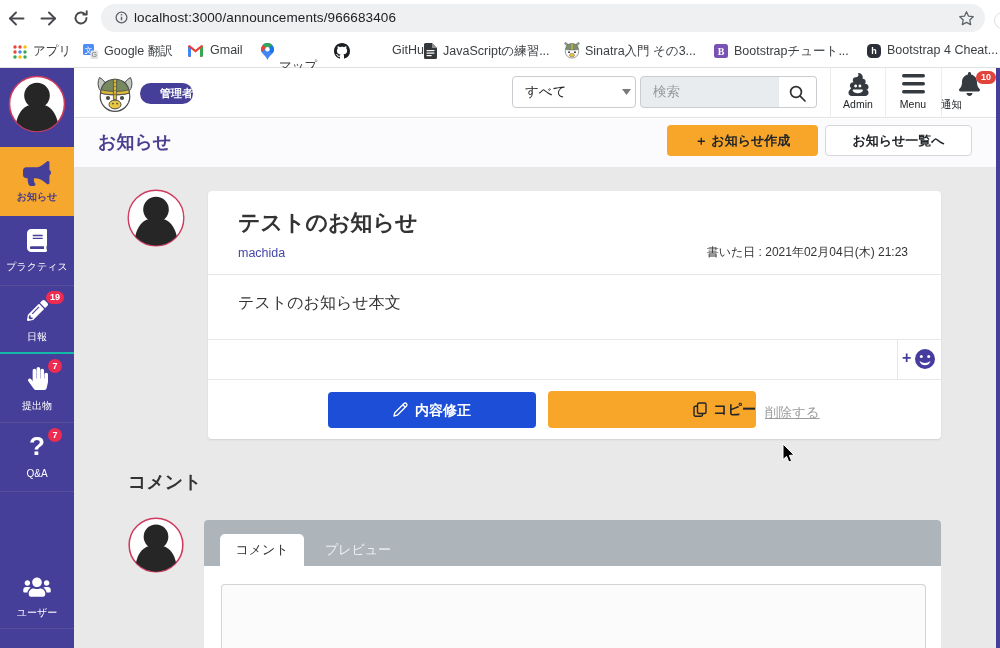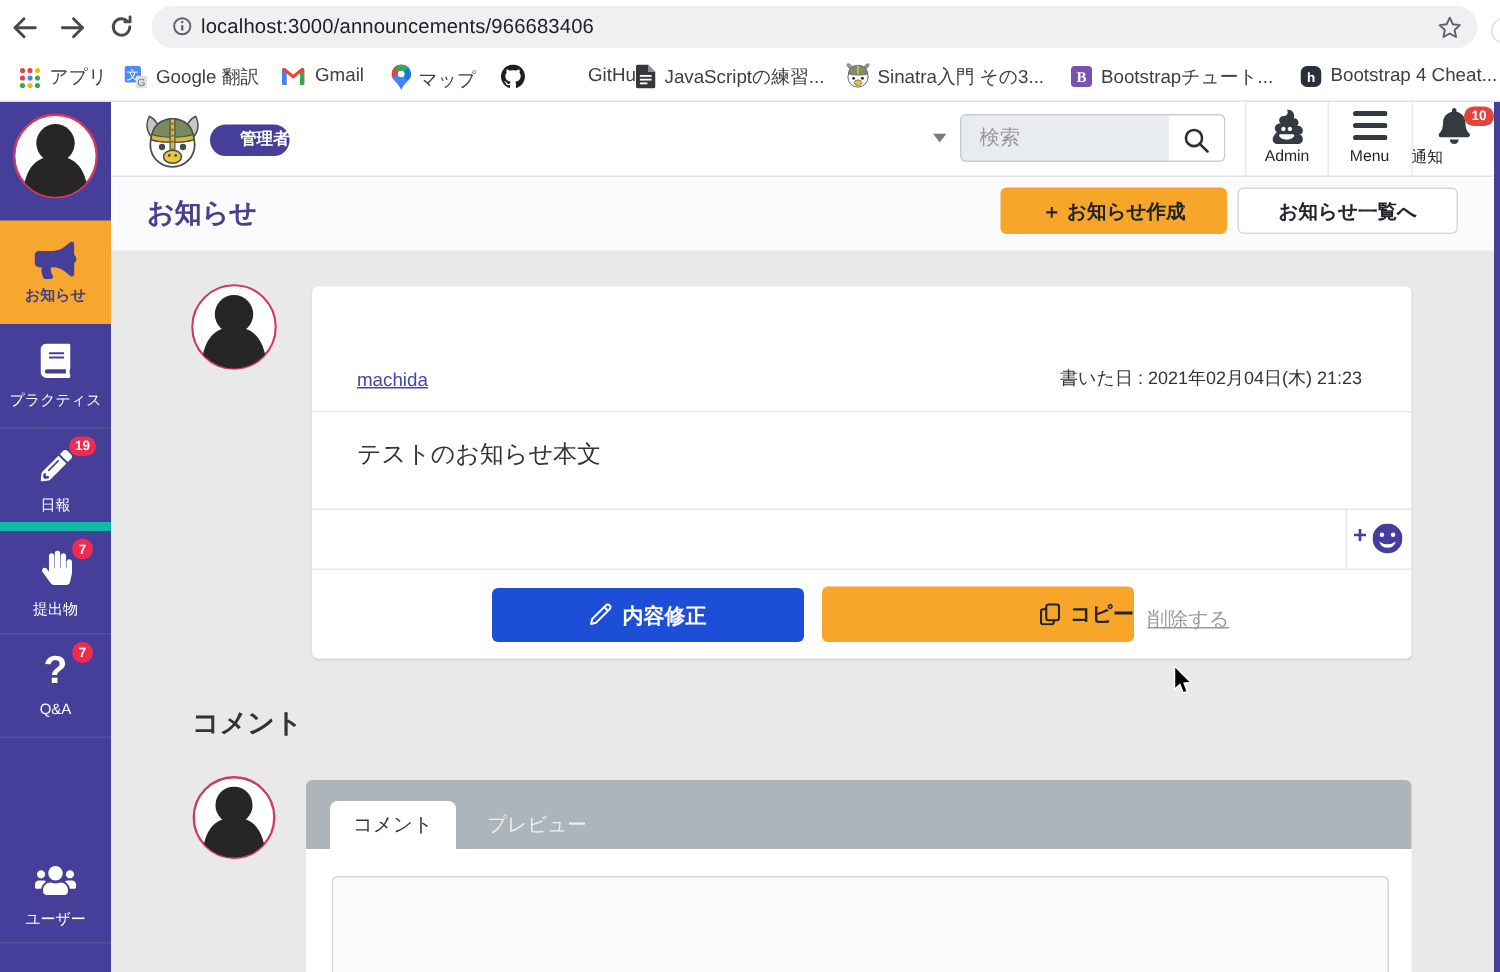--- a/index.html
+++ b/index.html
@@ -70,21 +70,21 @@
       <span class="abs" style="left:210px;top:7px;">Gmail</span>
 
       <svg class="abs" style="left:261px;top:7px;" width="13" height="17" viewBox="0 0 13 17">
         <path d="M6.5 0 A6.5 6.5 0 0 1 13 6.5 C13 10.5 8.5 12 6.5 17 C4.5 12 0 10.5 0 6.5 A6.5 6.5 0 0 1 6.5 0 Z" fill="#4285f4"></path>
         <path d="M6.5 0 A6.5 6.5 0 0 1 13 6.5 C13 8.2 12.2 9.4 11 10.6 L2 1.8 A6.5 6.5 0 0 1 6.5 0 Z" fill="#1a73e8"></path>
         <path d="M0.7 9 C0.25 8.25 0 7.4 0 6.5 A6.5 6.5 0 0 1 2 1.8 L5 4.8 Z" fill="#ea4335"></path>
         <path d="M2 1.8 A6.5 6.5 0 0 1 11 1.9 L6.5 6.5 Z" fill="#34a853"></path>
         <path d="M5 4.8 L2 1.8 6.5 6.5 Z" fill="#fbbc04"></path>
         <circle cx="6.5" cy="6.3" r="2.2" fill="#fff"></circle>
       </svg>
-      <span class="abs" style="left:279px;top:9px;font-family:Liberation Serif, serif;">マップ</span>
+      <span class="abs" style="left:279px;top:22px;font-family:Liberation Serif, serif;">マップ</span>
 
       <svg class="abs" style="left:334px;top:7px;" width="16" height="16" viewBox="0 0 16 16" fill="#1b1f23">
         <path d="M8 0C3.58 0 0 3.58 0 8c0 3.54 2.29 6.53 5.47 7.59.4.07.55-.17.55-.38 0-.19-.01-.82-.01-1.49-2.01.37-2.53-.49-2.69-.94-.09-.23-.48-.94-.82-1.13-.28-.15-.68-.52-.01-.53.63-.01 1.08.58 1.23.82.72 1.21 1.87.87 2.33.66.07-.52.28-.87.51-1.07-1.78-.2-3.64-.89-3.64-3.95 0-.87.31-1.59.82-2.15-.08-.2-.36-1.02.08-2.12 0 0 .67-.21 2.2.82.64-.18 1.32-.27 2-.27s1.36.09 2 .27c1.53-1.04 2.2-.82 2.2-.82.44 1.1.16 1.92.08 2.12.51.56.82 1.27.82 2.15 0 3.07-1.87 3.75-3.65 3.95.29.25.54.73.54 1.48 0 1.07-.01 1.93-.01 2.2 0 .21.15.46.55.38A8.01 8.01 0 0 0 16 8c0-4.42-3.58-8-8-8z"></path>
       </svg>
       <span class="abs" style="left:356px;top:7px;margin-left:36px;">GitHub</span>
 
       <svg class="abs" style="left:424px;top:7px;" width="13" height="16" viewBox="0 0 13 16">
         <path d="M1.5 0 H8 L13 5 V14.5 A1.5 1.5 0 0 1 11.5 16 H1.5 A1.5 1.5 0 0 1 0 14.5 V1.5 A1.5 1.5 0 0 1 1.5 0 Z" fill="#35383b"></path>
         <path d="M8 0 L13 5 H8 Z" fill="#8e9194"></path>
         <rect x="2.6" y="7" width="7.8" height="1.2" fill="#fff"></rect>
@@ -142,21 +142,21 @@
       <div class="abs" style="left:0;top:43px;width:74px;text-align:center;font-size:10px;color:#4a3d85;font-weight:bold;">お知らせ</div>
     </div>
 
     <div class="abs" style="left:0;top:148px;width:74px;height:70px;border-bottom:1px solid #575098;">
       <svg class="abs" style="left:27px;top:13px;" width="20" height="23" viewBox="0 0 448 512" fill="#fff">
         <path d="M448 360V24c0-13.3-10.7-24-24-24H96C43 0 0 43 0 96v320c0 53 43 96 96 96h328c13.3 0 24-10.7 24-24v-16c0-7.5-3.5-14.3-8.9-18.7-4.2-15.4-4.2-59.3 0-74.7 5.4-4.3 8.9-11.1 8.9-18.6zM128 134c0-3.3 2.7-6 6-6h212c3.3 0 6 2.7 6 6v20c0 3.3-2.7 6-6 6H134c-3.3 0-6-2.7-6-6v-20zm0 64c0-3.3 2.7-6 6-6h212c3.3 0 6 2.7 6 6v20c0 3.3-2.7 6-6 6H134c-3.3 0-6-2.7-6-6v-20zm253.4 250H96c-17.7 0-32-14.3-32-32 0-17.6 14.4-32 32-32h285.4c-1.9 17.1-1.9 46.9 0 64z"></path>
       </svg>
       <div class="abs" style="left:0;top:44px;width:74px;text-align:center;font-size:10px;color:#fff;">プラクティス</div>
     </div>
 
-    <div class="abs" style="left:0;top:218px;width:74px;height:68px;border-bottom:6px solid #14b8a6;">
+    <div class="abs" style="left:0;top:218px;width:74px;height:68px;border-bottom:2px solid #14b8a6;">
       <svg class="abs" style="left:27px;top:14px;" width="21" height="21" viewBox="0 0 512 512" fill="#fff">
         <path d="M497.9 142.1l-46.1 46.1c-4.7 4.7-12.3 4.7-17 0l-111-111c-4.7-4.7-4.7-12.3 0-17l46.1-46.1c18.7-18.7 49.1-18.7 67.9 0l60.1 60.1c18.8 18.7 18.8 49.1 0 67.9zM284.2 99.8L21.6 362.4.4 483.9c-2.9 16.4 11.4 30.6 27.8 27.8l121.5-21.3 262.6-262.6c4.7-4.7 4.7-12.3 0-17l-111-111c-4.8-4.7-12.4-4.7-17.1 0zM124.1 339.9c-5.5-5.5-5.5-14.3 0-19.8l154-154c5.5-5.5 14.3-5.5 19.8 0s5.5 14.3 0 19.8l-154 154c-5.5 5.5-14.3 5.5-19.8 0zM88 424h48v36.3l-64.5 11.3-31.1-31.1L51.7 376H88v48z"></path>
       </svg>
       <div class="abs" style="left:46px;top:5px;min-width:18px;height:13px;background:#ee2b50;border-radius:7px;color:#fff;font-size:9px;font-weight:bold;text-align:center;line-height:13px;">19</div>
       <div class="abs" style="left:0;top:44px;width:74px;text-align:center;font-size:10px;color:#fff;">日報</div>
     </div>
 
     <div class="abs" style="left:0;top:286px;width:74px;height:69px;border-bottom:1px solid #575098;">
       <svg class="abs" style="left:28px;top:13px;" width="20" height="23" viewBox="0 0 448 512" fill="#fff">
         <path d="M408.781 128.007C386.356 127.578 368 146.36 368 168.79V256h-8V79.79c0-22.43-18.356-41.212-40.781-40.783C297.488 39.423 280 57.169 280 79v177h-8V40.79C272 18.36 253.644-.422 231.219.007 209.488.423 192 18.169 192 40v216h-8V80.79c0-22.43-18.356-41.212-40.781-40.783C121.488 40.423 104 58.169 104 80v235.992l-31.648-43.519c-12.993-17.866-38.009-21.817-55.877-8.823-17.865 12.994-21.815 38.01-8.822 55.877l125.601 172.705A48 48 0 0 0 172.073 512h197.59c22.274 0 41.622-15.324 46.724-37.006l26.508-112.66a192.011 192.011 0 0 0 5.104-43.975V168c.001-21.831-17.487-39.577-39.218-39.993z"></path>
@@ -197,20 +197,21 @@
         <circle cx="19" cy="19.5" r="0.8" fill="#8a6d1f"></circle>
       <circle cx="12" cy="23" r="2.1" fill="#4a4a4a"></circle>
       <circle cx="26" cy="23" r="2.1" fill="#4a4a4a"></circle>
       <ellipse cx="19" cy="29.5" rx="6" ry="4.4" fill="#e9c63f" stroke="#4c4c4c" stroke-width="1"></ellipse>
       <circle cx="16.9" cy="28.6" r="0.9" fill="#4c4c4c"></circle>
       <circle cx="21.1" cy="28.6" r="0.9" fill="#4c4c4c"></circle>
     </svg>
 
     <div class="abs" style="left:66px;top:15px;width:53px;height:21px;background:#453f99;border-radius:11px;color:#fff;font-size:11px;font-weight:bold;text-align:right;line-height:21px;">管理者</div>
 
+    <div class="abs" style="left:438px;top:8px;width:124px;height:32px;background:#fff;border:1px solid #c9cdd2;border-radius:4px;font-size:13.5px;color:#222;line-height:30px;padding-left:12px;">すべて</div>
     <svg class="abs" style="left:548px;top:21px;" width="9" height="6" viewBox="0 0 9 6">
         <path d="M0 0 H9 L4.5 6 Z" fill="#7a7a7a"></path>
       </svg>
     <div class="abs" style="left:566px;top:8px;width:140px;height:32px;background:#e9ecef;border:1px solid #c9cdd2;border-radius:4px 0 0 4px;font-size:13.5px;color:#97999c;line-height:30px;padding-left:12px;">検索</div>
     <div class="abs" style="left:705px;top:8px;width:38px;height:32px;background:#fff;border:1px solid #c9cdd2;border-left:none;border-radius:0 4px 4px 0;">
       <svg class="abs" style="left:10px;top:8px;" width="17" height="17" viewBox="0 0 17 17" fill="none" stroke="#2f2f2f" stroke-width="1.7">
           <circle cx="7" cy="7" r="5.4"></circle>
           <path d="M11.2 11.2 L16 16" stroke-linecap="round"></path>
         </svg>
     </div>
@@ -253,21 +254,22 @@
           </clipPath>
         </defs>
       <circle cx="29" cy="29" r="27.8" fill="#fff" stroke="#cf3a5f" stroke-width="1.4"></circle>
       <g clip-path="url(#av2)" fill="#262626">
         <circle cx="29" cy="20.5" r="12.8"></circle>
         <path d="M29 29 C14.5 29 8 39 7 57 L51 57 C50 39 43.5 29 29 29 Z"></path>
       </g>
     </svg>
 
     <div class="abs" style="left:134px;top:24px;width:733px;height:248px;background:#fff;border-radius:4px;box-shadow:0 1px 2px rgba(0,0,0,0.1);">
-      <div class="abs" style="left:30px;top:55px;font-size:12.5px;"><span style="color:#4547a9;text-decoration:underline;">machida</span></div>
+      <div class="abs" style="left:30px;top:17px;font-size:22px;font-weight:bold;color:#333;">テストのお知らせ</div>
+      <div class="abs" style="left:30px;top:55px;font-size:12.5px;"><span style="color:#4547a9;">machida</span></div>
       <div class="abs" style="right:33px;top:53px;font-size:12px;color:#333;">書いた日 : 2021年02月04日(木) 21:23</div>
       <div class="abs" style="left:0;top:83px;width:733px;height:1px;background:#e7e7e7;"></div>
       <div class="abs" style="left:30px;top:102px;font-size:16px;color:#333;">テストのお知らせ本文</div>
       <div class="abs" style="left:0;top:148px;width:733px;height:1px;background:#e7e7e7;"></div>
 
       <div class="abs" style="left:689px;top:148px;width:1px;height:40px;background:#e7e7e7;"></div>
       <div class="abs" style="left:694px;top:158px;font-size:16px;font-weight:bold;color:#453f99;">+</div>
       <svg class="abs" style="left:707px;top:158px;" width="20" height="20" viewBox="0 0 20 20">
         <circle cx="10" cy="10" r="10" fill="#453c9e"></circle>
         <circle cx="6.3" cy="7.5" r="1.5" fill="#fff"></circle>

